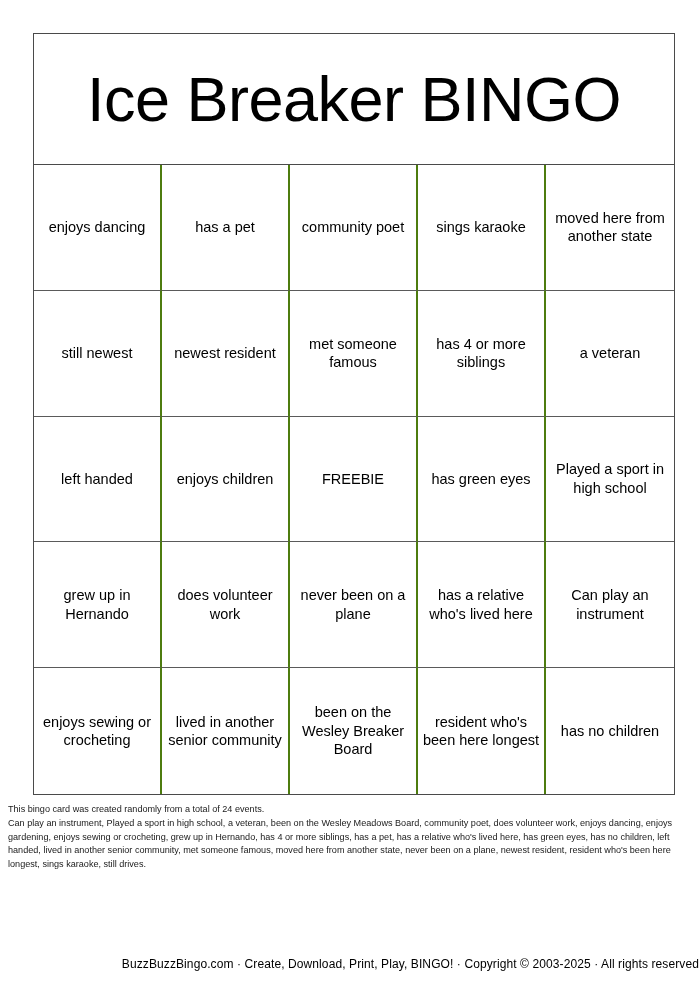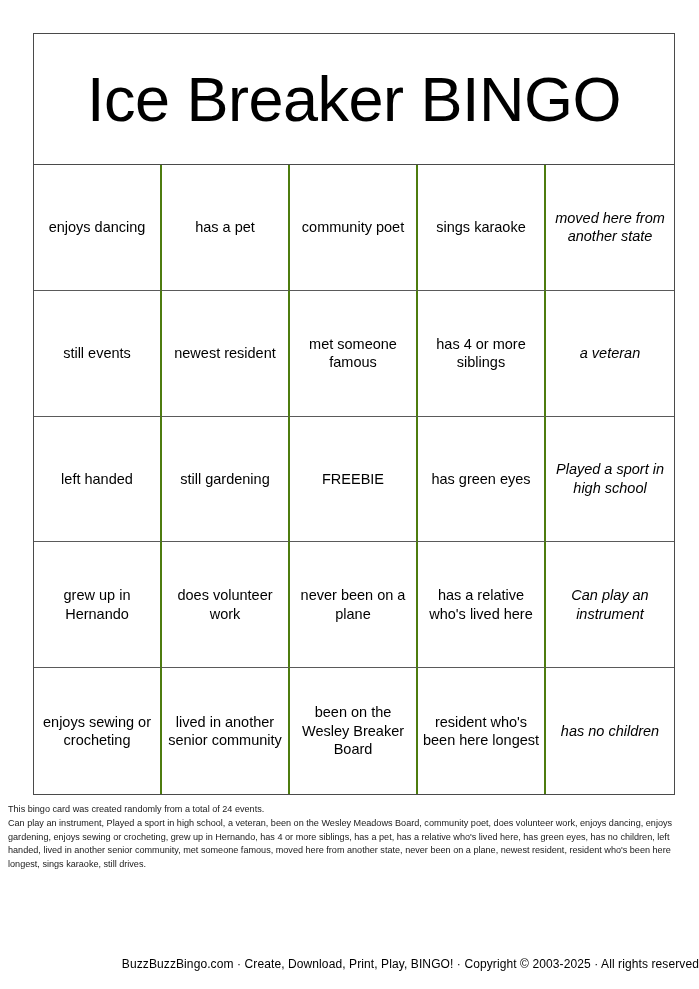--- a/index.html
+++ b/index.html
@@ -58,21 +58,21 @@
     align-items: center;
     justify-content: center;
     text-align: center;
     font-size: 14.5px;
     line-height: 1.28;
     padding: 2px 3px;
     word-break: normal;
     overflow-wrap: break-word;
     hyphens: none;
   }
-  .bingo-cell.col-last { border-right: none; font-style: italic; }
+  .bingo-cell.col-last { border-right: none; }
   .bingo-cell.row-last { border-bottom: none; }
 
   #card-note {
     position: absolute;
     left: 8px;
     top: 803px;
     width: 684px;
     font-size: 9.1px;
     line-height: 1.52;
     color: #1a1a1a;
@@ -97,27 +97,27 @@
 <body>
 
 <div id="bingo-card">
   <div id="card-title">Ice Breaker BINGO</div>
   <div id="bingo-grid">
       <div class="bingo-cell">enjoys dancing</div>
       <div class="bingo-cell">has a pet</div>
       <div class="bingo-cell">community poet</div>
       <div class="bingo-cell">sings karaoke</div>
       <div class="bingo-cell col-last">moved here from another state</div>
-      <div class="bingo-cell">still events</div>
+      <div class="bingo-cell">still newest</div>
       <div class="bingo-cell">newest resident</div>
       <div class="bingo-cell">met someone famous</div>
       <div class="bingo-cell">has 4 or more siblings</div>
       <div class="bingo-cell col-last">a veteran</div>
       <div class="bingo-cell">left handed</div>
-      <div class="bingo-cell">still gardening</div>
+      <div class="bingo-cell">enjoys children</div>
       <div class="bingo-cell">FREEBIE</div>
       <div class="bingo-cell">has green eyes</div>
       <div class="bingo-cell col-last">Played a sport in high school</div>
       <div class="bingo-cell">grew up in Hernando</div>
       <div class="bingo-cell">does volunteer work</div>
       <div class="bingo-cell">never been on a plane</div>
       <div class="bingo-cell">has a relative who's lived here</div>
       <div class="bingo-cell col-last">Can play an instrument</div>
       <div class="bingo-cell row-last">enjoys sewing or crocheting</div>
       <div class="bingo-cell row-last">lived in another senior community</div>

